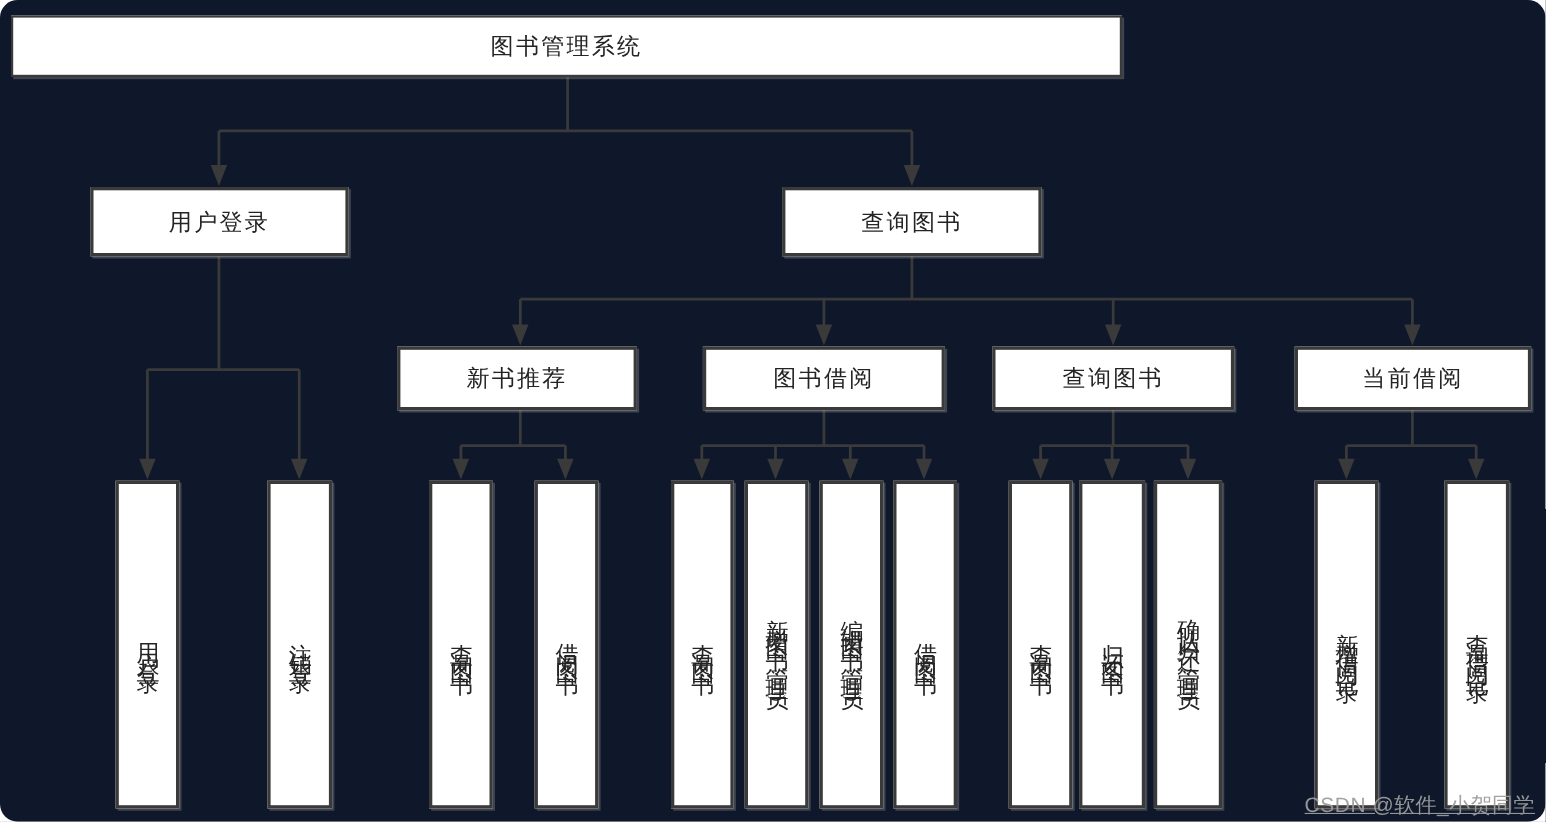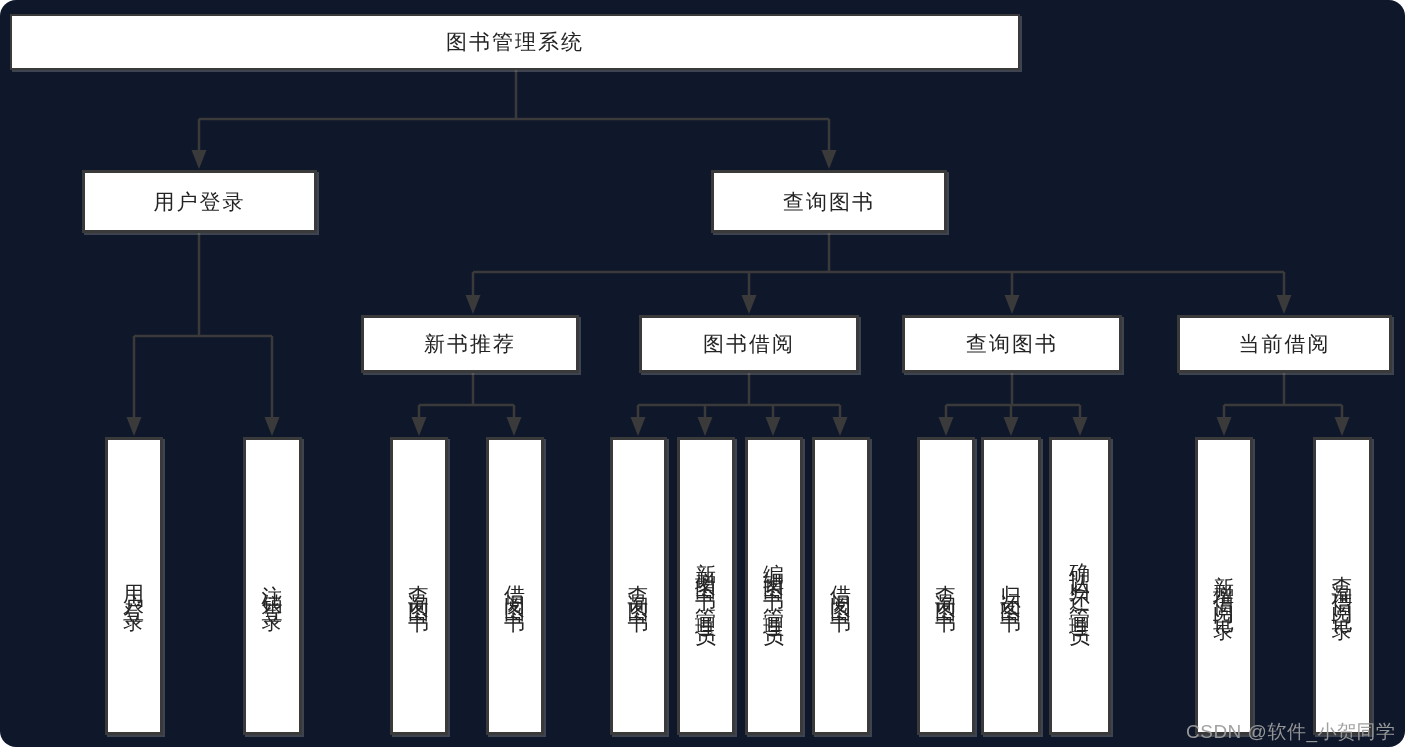--- a/index.html
+++ b/index.html
@@ -18,21 +18,21 @@
   .leaf{position:absolute;z-index:2;box-sizing:border-box;background:#ffffff;
     border:3px solid #3a3a3a;display:flex;align-items:center;justify-content:center;
     box-shadow:2px 2px 0 rgba(150,150,150,.35);
   }
   .vlabel{
     writing-mode:vertical-rl;text-orientation:mixed;
     font-size:21px;letter-spacing:9px;color:#242424;line-height:1;
   }
   .watermark{
     position:absolute;z-index:5;font-size:19px;letter-spacing:.5px;
-    white-space:nowrap;opacity:.95;
+    white-space:nowrap;opacity:.95;text-decoration:underline;
   }
 </style>
 </head>
 <body>
 
 <div class="canvas">
 
   <svg class="wires" width="1405" height="747" viewBox="0 0 1405 747">
     <g stroke="#3a3a3a" stroke-width="2.5" fill="none">
 

